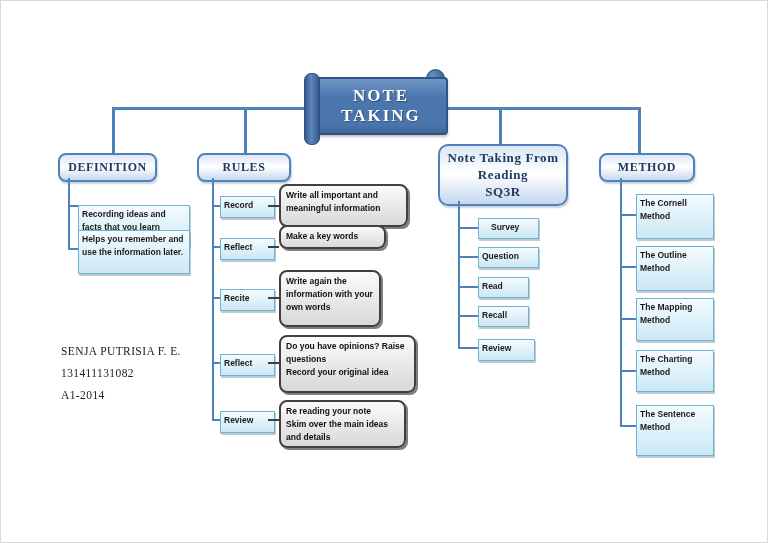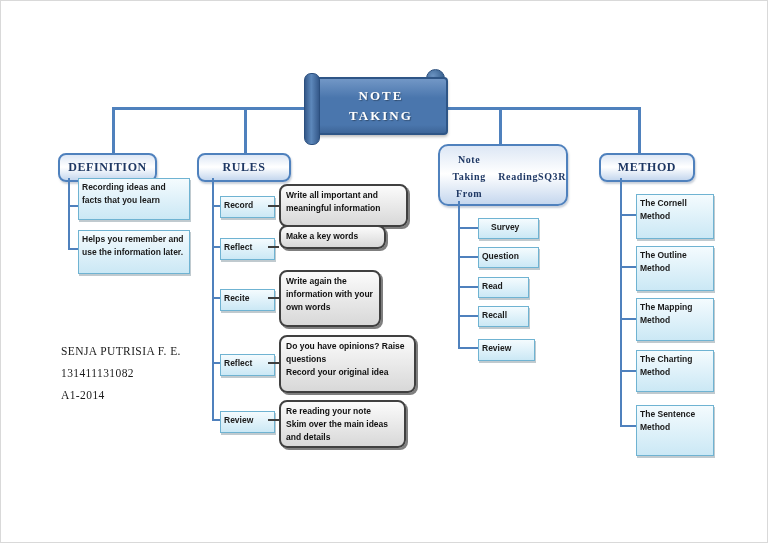--- a/index.html
+++ b/index.html
@@ -15,30 +15,30 @@
   .scroll{position:absolute;left:303px;top:68px;width:142px;height:78px;}
   .scroll-knob{position:absolute;left:122px;top:0px;width:17px;height:17px;border-radius:50%;
     background:radial-gradient(circle at 35% 35%, #6b93c2, #38618f 70%);border:1px solid #2b4f7e;}
   .scroll-body{position:absolute;left:10px;top:8px;width:130px;height:54px;border-radius:4px;
     background:linear-gradient(180deg,#7297c6 0%,#4a76ad 35%,#4a76ad 85%,#3d6598 100%);
     border:2px solid #2e5586;box-shadow:0 2px 3px rgba(0,0,0,0.25);
     display:flex;flex-direction:column;align-items:center;justify-content:center;}
   .scroll-roll{position:absolute;left:0px;top:4px;width:14px;height:70px;border-radius:7px;
     background:linear-gradient(90deg,#35598a,#5d88bb 45%,#35598a);border:1px solid #2b4f7e;}
   .scroll-text{font-family:"Liberation Serif",serif;font-weight:bold;color:#ffffff;
-    font-size:13px;line-height:20px;letter-spacing:2px;text-align:right;
+    font-size:17px;line-height:20px;letter-spacing:2px;text-align:right;
     text-shadow:1px 1px 1px rgba(0,0,0,0.35);}
   
   .hdr{position:absolute;border:2px solid #4f81bd;border-radius:8px;
     background:linear-gradient(180deg,#dde7f5 0%,#ffffff 48%,#c5d7ee 100%);
     color:#1f3864;font-family:"Liberation Serif",serif;font-weight:bold;
     display:flex;align-items:center;justify-content:center;font-size:12px;
     letter-spacing:0.6px;box-shadow:1px 2px 2px rgba(100,120,150,0.35);}
-  .hdr-multi{flex-direction:row;justify-content:flex-start;overflow:hidden;
-    border-radius:10px;line-height:17px;font-size:10px;padding-top:3px;text-align:center;}
+  .hdr-multi{flex-direction:column;justify-content:flex-start;overflow:hidden;
+    border-radius:10px;line-height:17px;font-size:13px;padding-top:3px;text-align:center;}
   
   .cyan{position:absolute;border:1.5px solid #6fb3d2;
     background:linear-gradient(180deg,#f4fbfe 0%,#cbe8f5 100%);
     box-shadow:1px 2px 0 rgba(130,150,160,0.5);
     font-size:8.5px;font-weight:bold;color:#1a1a1a;padding:2px 3px;line-height:13px;}
   
   .gray{position:absolute;border:2px solid #404040;border-radius:8px;
     background:linear-gradient(180deg,#fbfbfb 0%,#d8d8d8 100%);
     box-shadow:2px 2px 0 #7f7f7f;
     font-size:8.5px;font-weight:bold;color:#111;padding:3px 5px;line-height:13px;
@@ -67,21 +67,21 @@
     </div>
     <div class="scroll-roll"></div>
   </div>
 
   <div class="hdr" style="left:57px;top:152px;width:95px;height:25px;">
     <span>DEFINITION</span>
   </div>
   <div class="vline" style="left:67px;top:177px;width:2px;height:72px;"></div>
   <div class="vline" style="left:67px;top:204px;width:10px;height:2px;"></div>
   <div class="vline" style="left:67px;top:247px;width:10px;height:2px;"></div>
-  <div class="cyan" style="left:77px;top:177px;width:104px;height:36px;">Recording ideas and facts that you learn</div>
+  <div class="cyan" style="left:77px;top:204px;width:104px;height:36px;">Recording ideas and facts that you learn</div>
   <div class="cyan" style="left:77px;top:229px;width:104px;height:38px;">Helps you remember and use the information later.</div>
 
   <div class="hdr" style="left:196px;top:152px;width:90px;height:25px;">
     <span>RULES</span>
   </div>
   <div class="vline" style="left:211px;top:177px;width:2px;height:243px;"></div>
 
   <div class="vline" style="left:211px;top:204px;width:8px;height:2px;"></div>
   <div class="cyan" style="left:219px;top:195px;width:47px;height:16px;">Record</div>
   <div class="dark-line" style="left:267px;top:204px;width:11px;height:2px;"></div>

